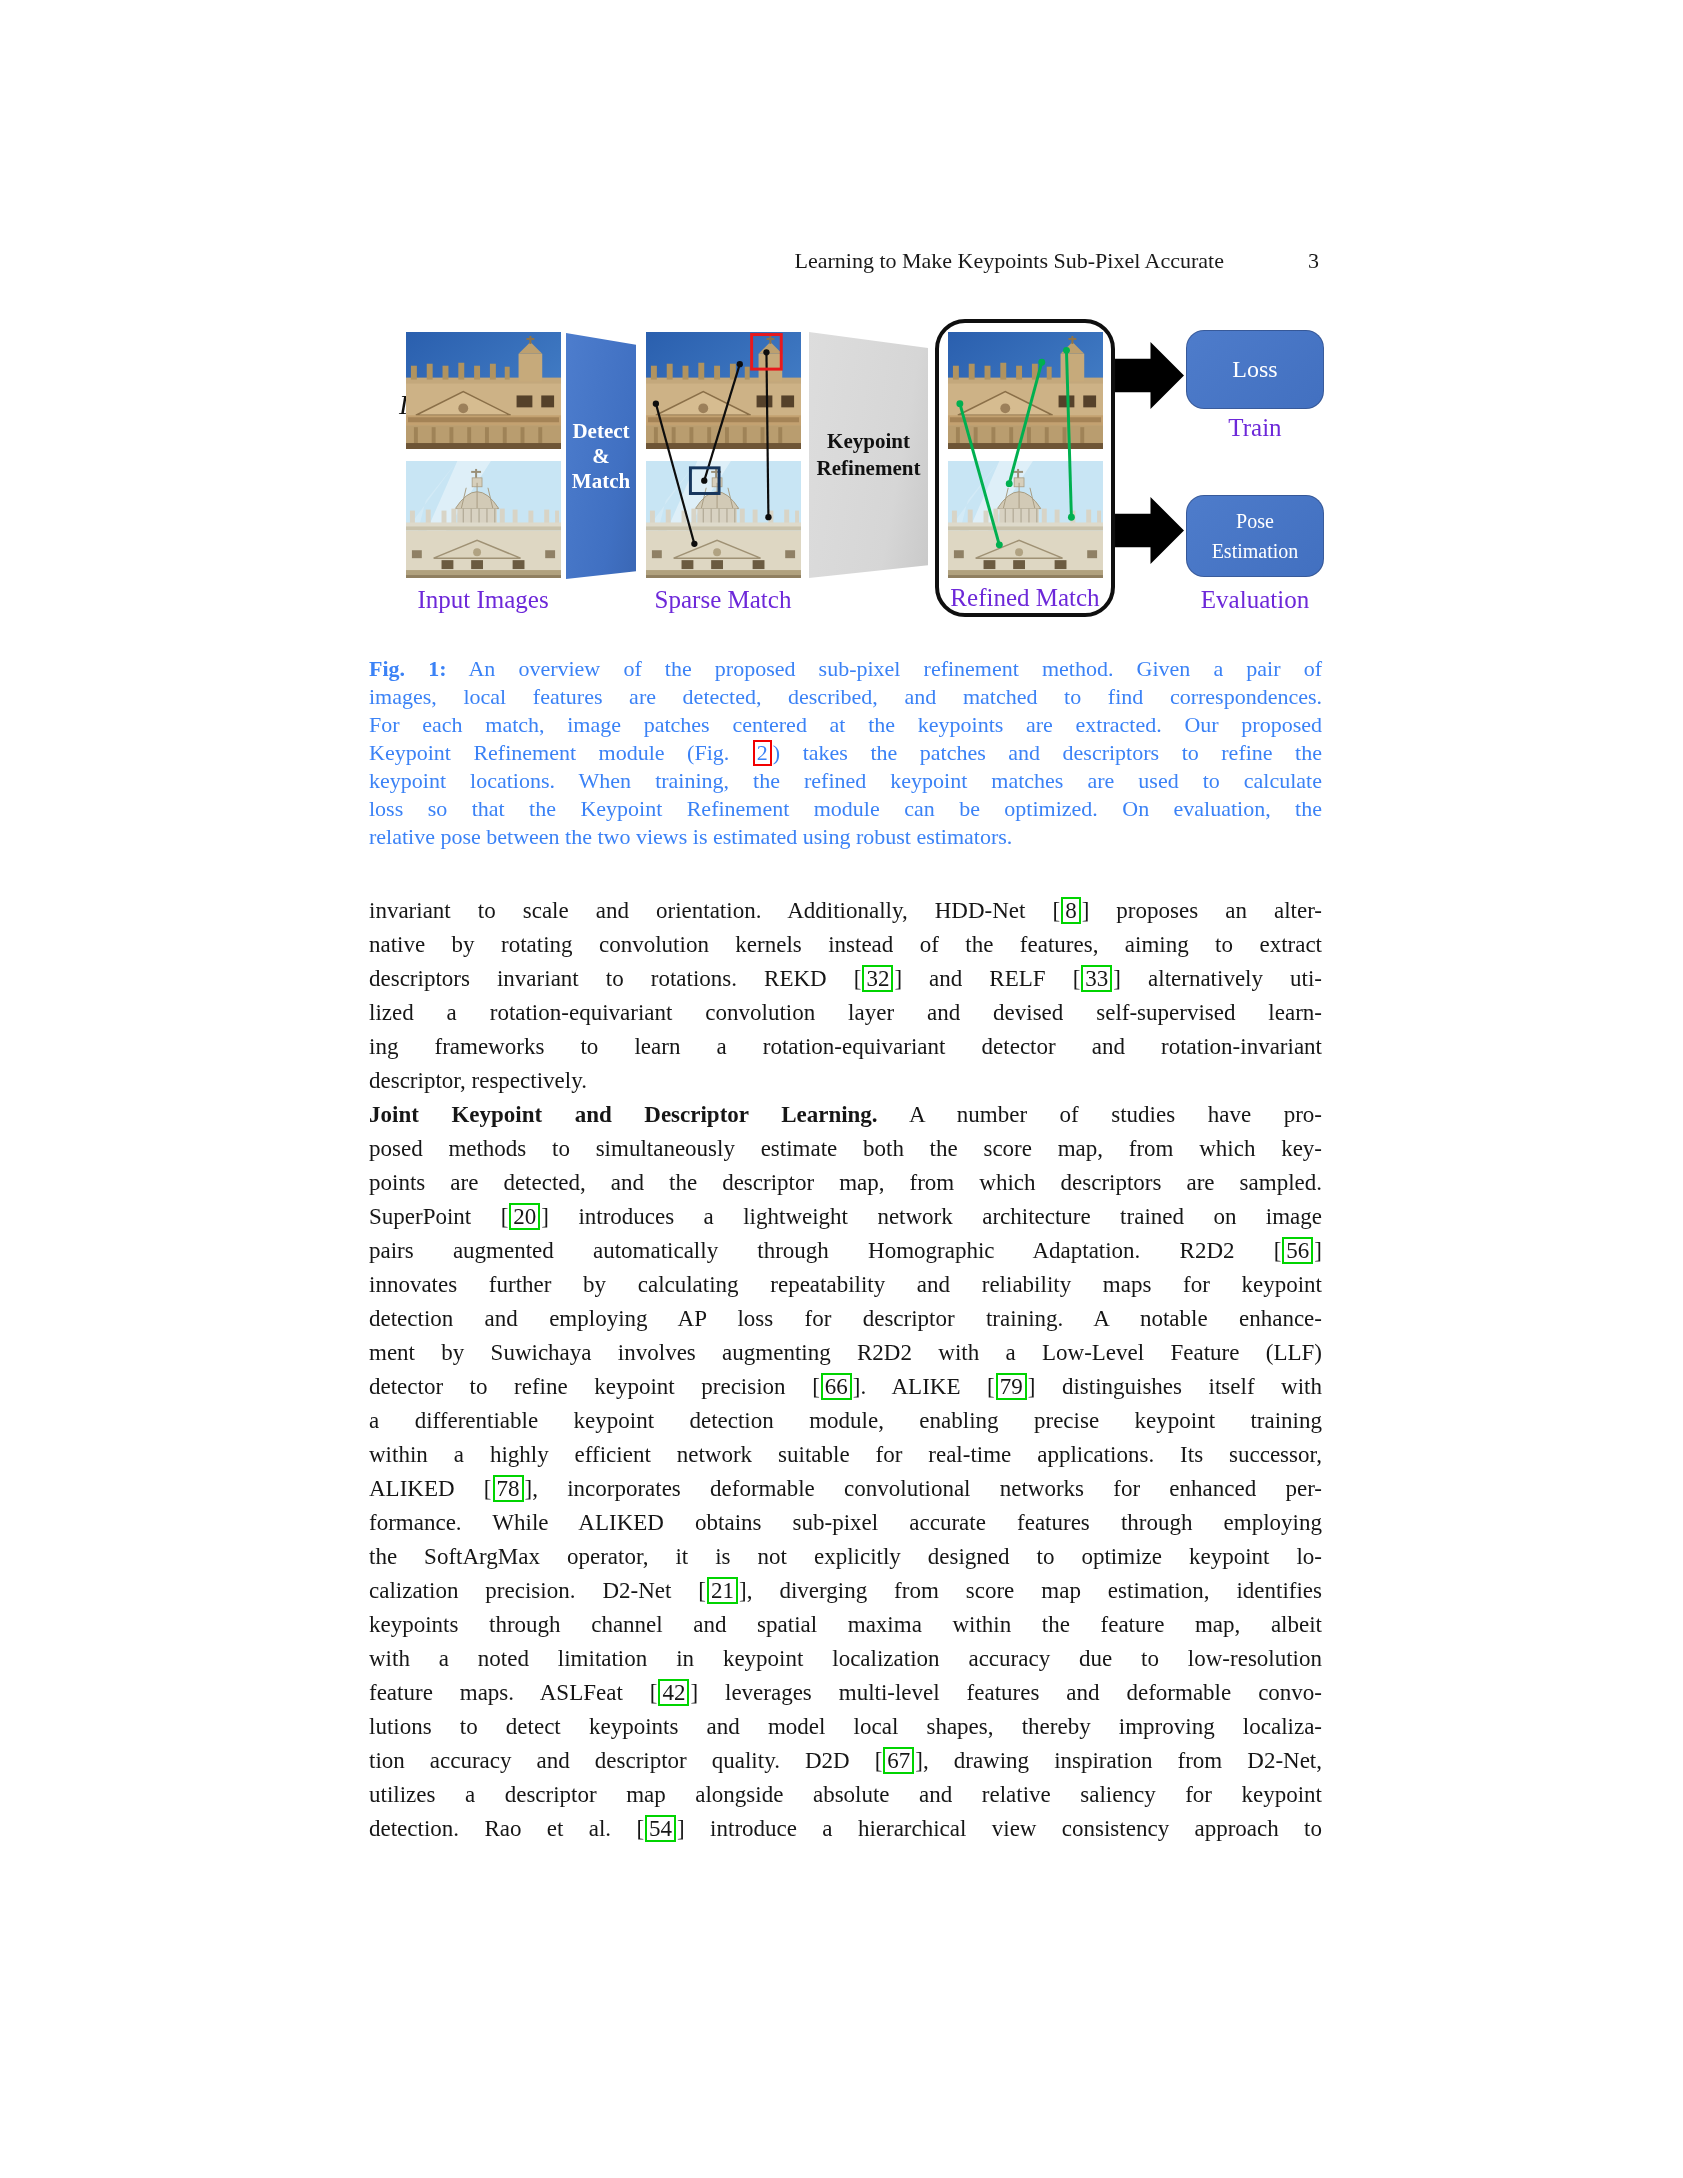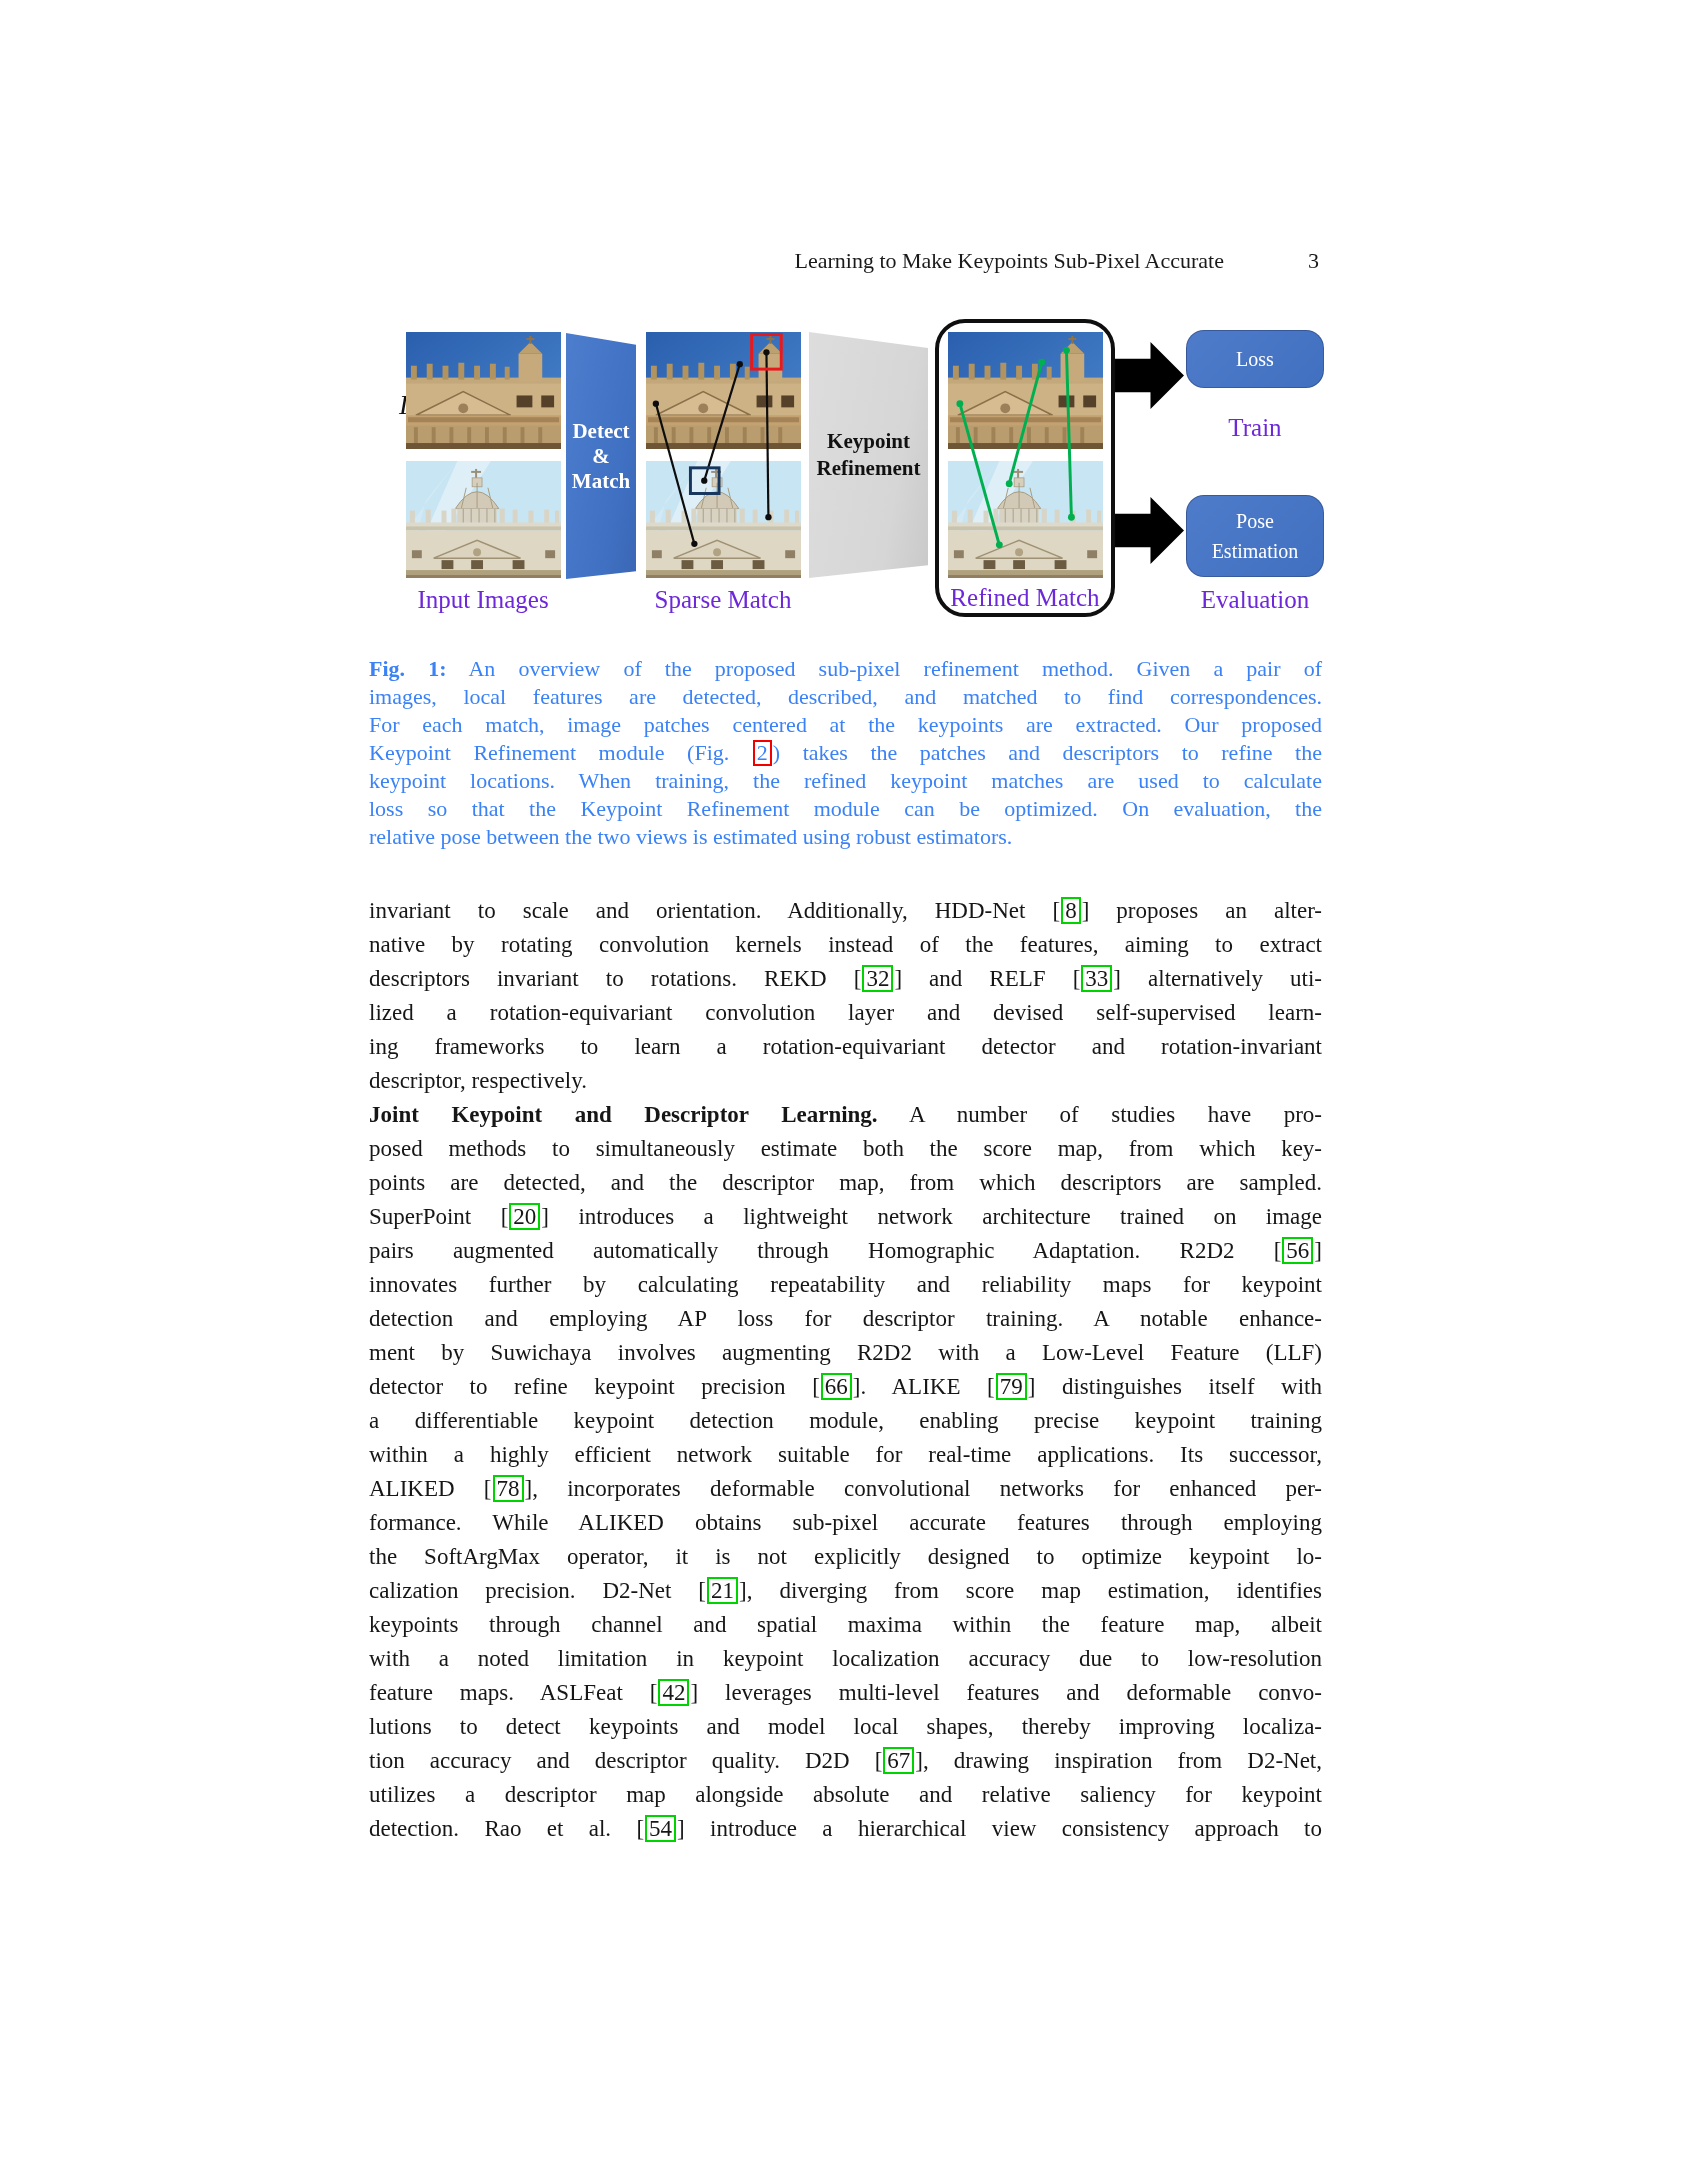--- a/index.html
+++ b/index.html
@@ -373,21 +373,21 @@
       </g>
     </svg>
 
     <svg class="blkarrow" style="left:746px;top:27px;" viewBox="0 0 70 68">
       <path d="M0 17 H36 V0 L70 34 L36 68 V51 H0 Z" fill="#000"></path>
     </svg>
     <svg class="blkarrow" style="left:746px;top:182px;" viewBox="0 0 70 68">
       <path d="M0 17 H36 V0 L70 34 L36 68 V51 H0 Z" fill="#000"></path>
     </svg>
 
-    <div class="bluebtn" style="top:15px;height:58px;font-size:20px;">
+    <div class="bluebtn" style="top:15px;height:79px;font-size:24px;">
       <div>Loss</div>
     </div>
     <div class="figcap" style="left:792px;top:99px;width:188px;">Train</div>
 
     <div class="bluebtn" style="top:180px;height:82px;font-size:20px;line-height:30px;">
       <div>Pose</div>
       <div>Estimation</div>
     </div>
     <div class="figcap" style="left:792px;top:271px;width:188px;">Evaluation</div>
 

